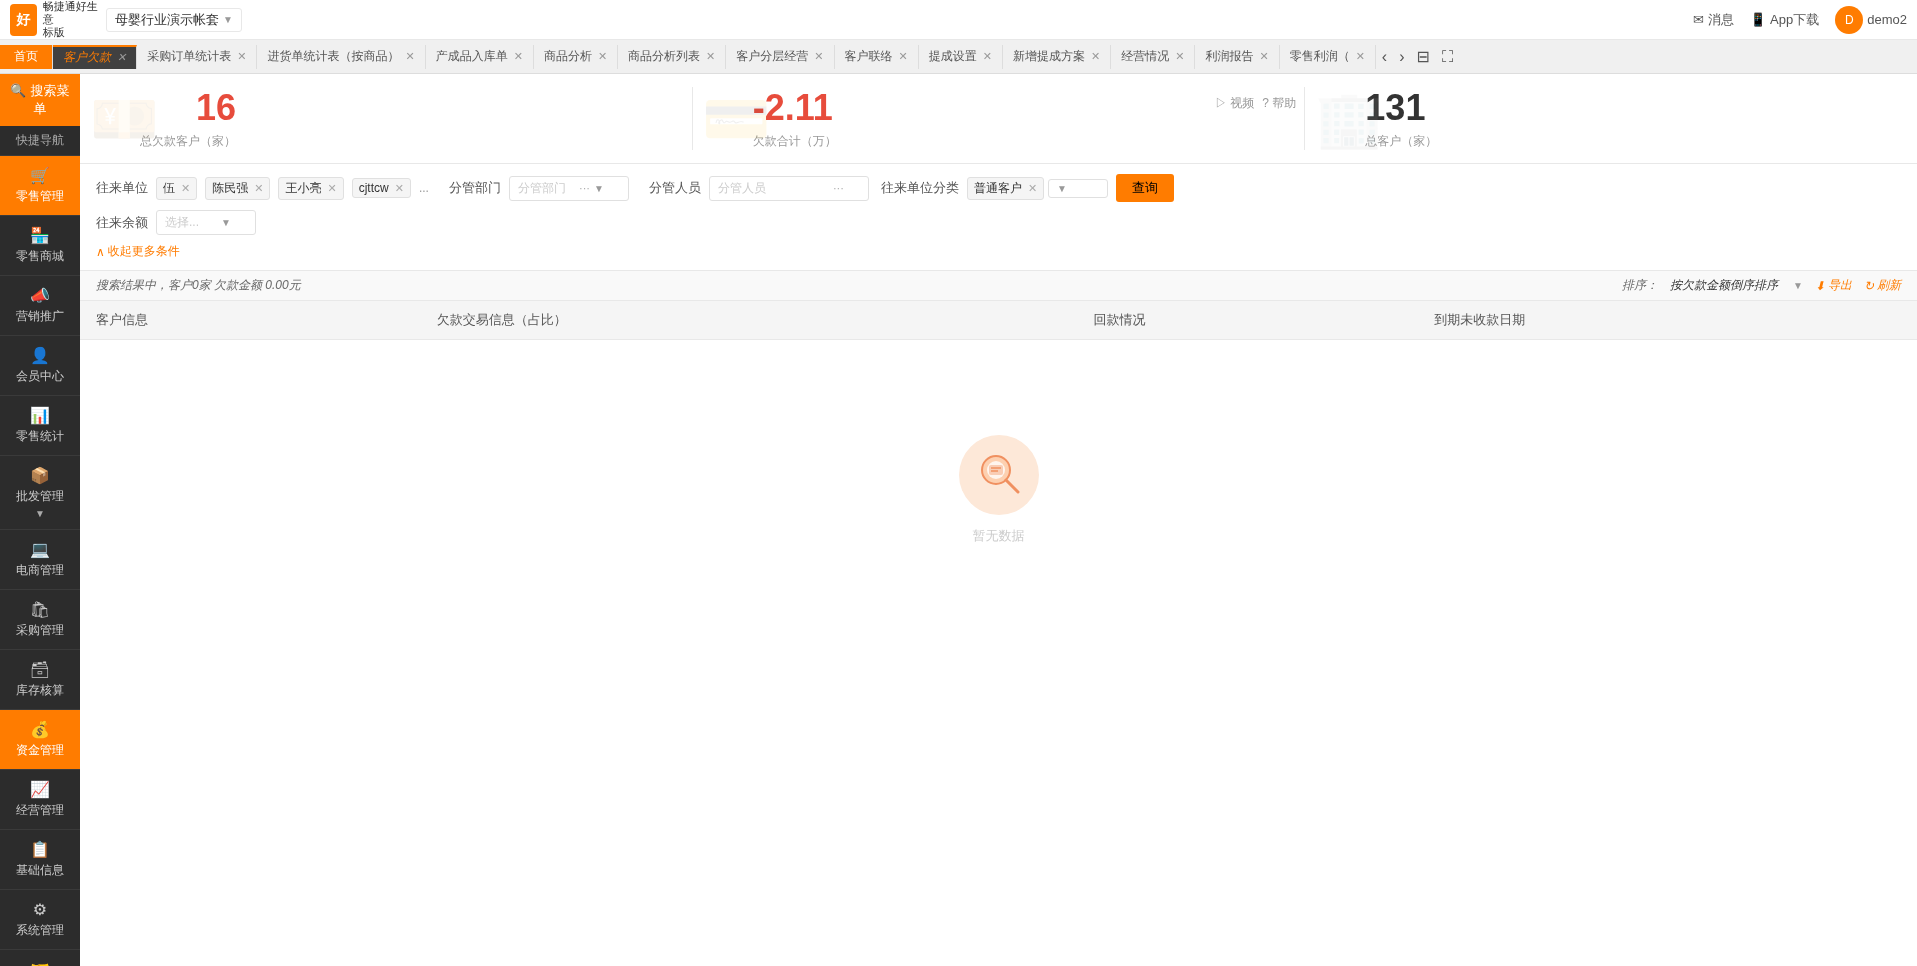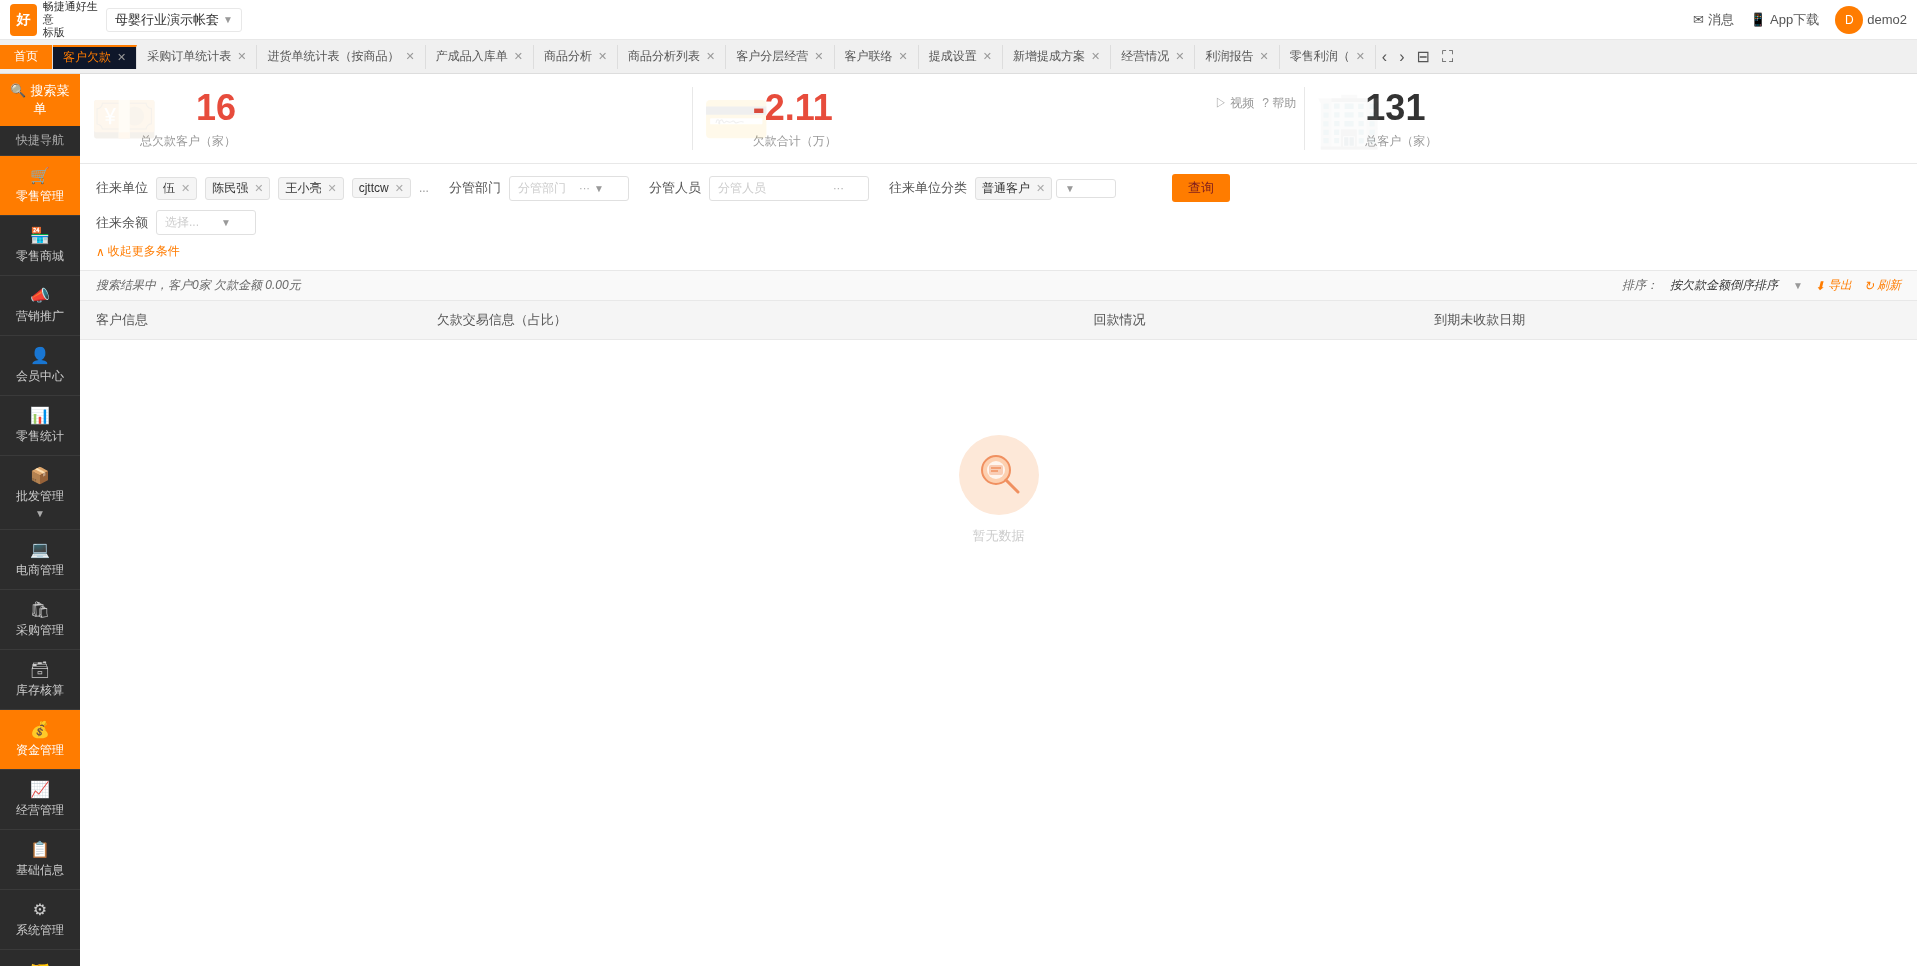--- a/index.html
+++ b/index.html
@@ -39,21 +39,21 @@
       padding: 0 10px;
       height: 24px;
       font-size: 12px;
       color: #555;
       cursor: pointer;
       border-right: 1px solid #ddd;
       white-space: nowrap;
       gap: 4px;
       background: #f0f0f0;
     }
-    .tab-item.active { background: #0f172a; color: #ff7c00; border-top: 2px solid #ff7c00; }
+    .tab-item.active { background: #404040; color: #ff7c00; border-top: 2px solid #ff7c00; font-style: italic; }
     .tab-close { color: #999; font-size: 11px; margin-left: 2px; }
     .tab-home { background: #ff7c00; color: #fff; padding: 0 14px; }
     .tab-nav-btn { padding: 0 6px; color: #555; cursor: pointer; font-size: 16px; }
 
     
     .main-layout {
       display: flex;
       flex: 1;
       overflow: hidden;
     }
@@ -165,27 +165,26 @@
       cursor: pointer;
       background: #fff;
       min-width: 120px;
       position: relative;
       display: inline-flex;
       align-items: center;
       gap: 4px;
     }
     .filter-btn-query {
       background: #ff7c00;
-      color: #7f1d1d;
+      color: #000000;
       border: none;
       border-radius: 3px;
       padding: 5px 16px;
       font-size: 13px;
       cursor: pointer;
-      margin-left: 48px;
     }
     .collapse-btn {
       color: #ff7c00;
       font-size: 12px;
       cursor: pointer;
       display: flex;
       align-items: center;
       gap: 3px;
     }
     .filter-unit-class { display: flex; align-items: center; gap: 4px; }
@@ -482,21 +481,21 @@
           <span class="chevron">▼</span>
         </div>
 
         <span class="filter-label" style="margin-left:12px;">分管人员</span>
         <div class="filter-select" style="min-width:160px;">
           <span style="color:#ccc;">分管人员</span>
           <span style="flex:1;"></span>
           <span style="color:#aaa; font-size:11px;">···</span>
         </div>
 
-        <span class="filter-label" style="margin-left:12px;">往来单位分类</span>
+        <span class="filter-label" style="margin-left:4px;">往来单位分类</span>
         <div class="filter-unit-class">
           <div class="filter-tag">
             <span>普通客户</span>
             <span class="tag-close">✕</span>
           </div>
           <div class="filter-select" style="min-width:60px;">
             <span class="chevron">▼</span>
           </div>
         </div>
 

